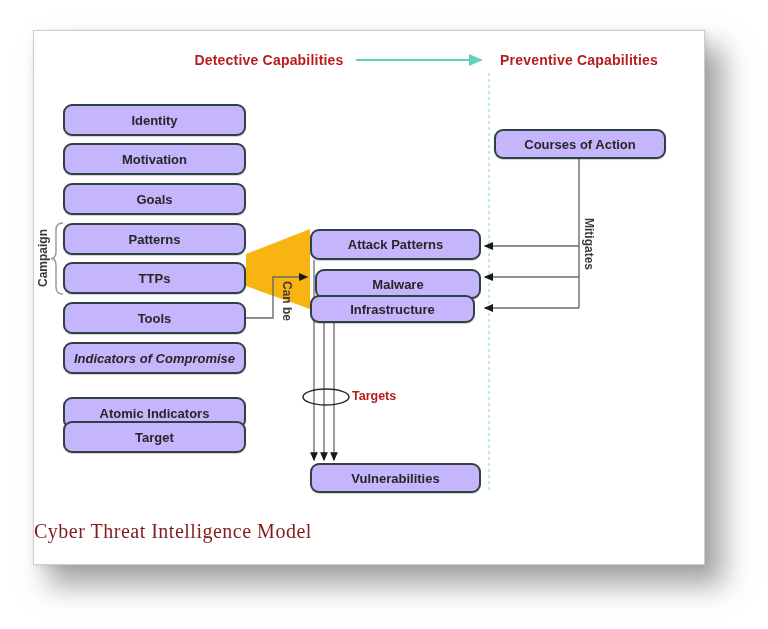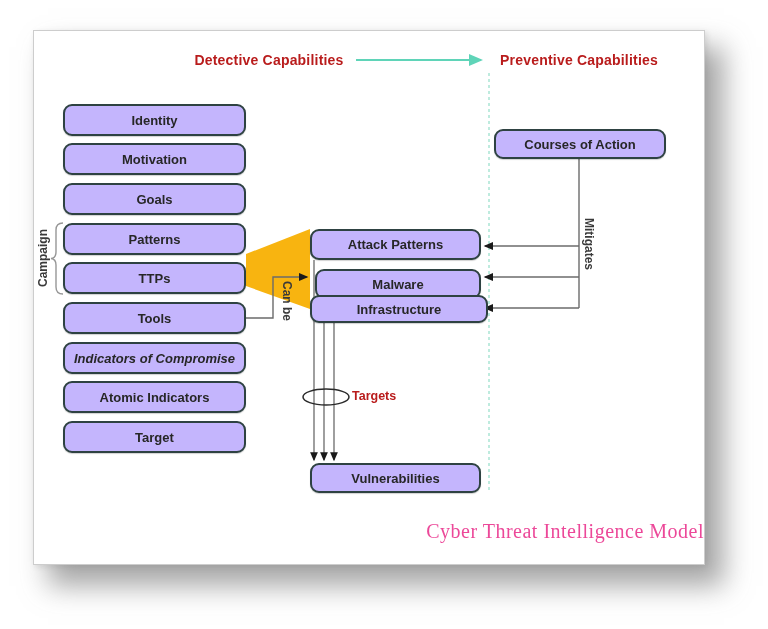--- a/index.html
+++ b/index.html
@@ -27,22 +27,22 @@
   .lnode{left:29px;width:183px;height:32px;}
   .rotlabel{
     position:absolute;transform:translate(-50%,-50%) rotate(90deg);
     font-size:12px;font-weight:600;color:#3a3a3a;white-space:nowrap;
   }
   .rotlabel.ccw{transform:translate(-50%,-50%) rotate(-90deg);}
   .small-label{
     position:absolute;font-size:12.5px;font-weight:600;color:#b91c1c;white-space:nowrap;
   }
   .caption{
-    position:absolute;left:0;top:489px;width:670px;text-align:right;
-    font-family:"Liberation Serif",serif;font-size:20px;color:#ec4899;letter-spacing:.5px;
+    position:absolute;left:0;top:489px;width:670px;text-align:left;
+    font-family:"Liberation Serif",serif;font-size:20px;color:#7f1d1d;letter-spacing:.5px;
   }
 </style>
 </head>
 <body>
 
 <div class="stage">
   <div class="page">
 
     <svg class="layer" width="670" height="533" viewBox="0 0 670 533">
       <defs>
@@ -79,28 +79,28 @@
     <div class="hdr" style="left:235px;top:29px;">Detective Capabilities</div>
     <div class="hdr" style="left:545px;top:29px;">Preventive Capabilities</div>
 
     <div class="node lnode" style="top:73px;">Identity</div>
     <div class="node lnode" style="top:112px;">Motivation</div>
     <div class="node lnode" style="top:152px;">Goals</div>
     <div class="node lnode" style="top:192px;">Patterns</div>
     <div class="node lnode" style="top:231px;">TTPs</div>
     <div class="node lnode" style="top:271px;">Tools</div>
     <div class="node lnode" style="top:311px;font-style:italic;">Indicators of Compromise</div>
-    <div class="node lnode" style="top:350px;">Atomic Indicators</div>
+    <div class="node lnode" style="top:366px;">Atomic Indicators</div>
     <div class="node lnode" style="top:390px;text-align:right;">Target</div>
 
     <div class="rotlabel ccw" style="left:9px;top:227px;">Campaign</div>
 
     <div class="node" style="left:276px;top:198px;width:171px;height:31px;">Attack Patterns</div>
     <div class="node" style="left:281px;top:238px;width:166px;height:30px;">Malware</div>
-    <div class="node" style="left:276px;top:264px;width:178px;height:28px;">Infrastructure</div>
+    <div class="node" style="left:276px;top:264px;width:165px;height:28px;">Infrastructure</div>
 
     <div class="node" style="left:460px;top:98px;width:172px;height:30px;">Courses of Action</div>
 
     <div class="node" style="left:276px;top:432px;width:171px;height:30px;text-align:center;">Vulnerabilities</div>
 
     <div class="rotlabel" style="left:253px;top:270px;">Can be</div>
     <div class="rotlabel" style="left:555px;top:213px;">Mitigates</div>
     <div class="small-label" style="left:318px;top:358px;">Targets</div>
 
     <div class="caption">Cyber Threat Intelligence Model</div>

